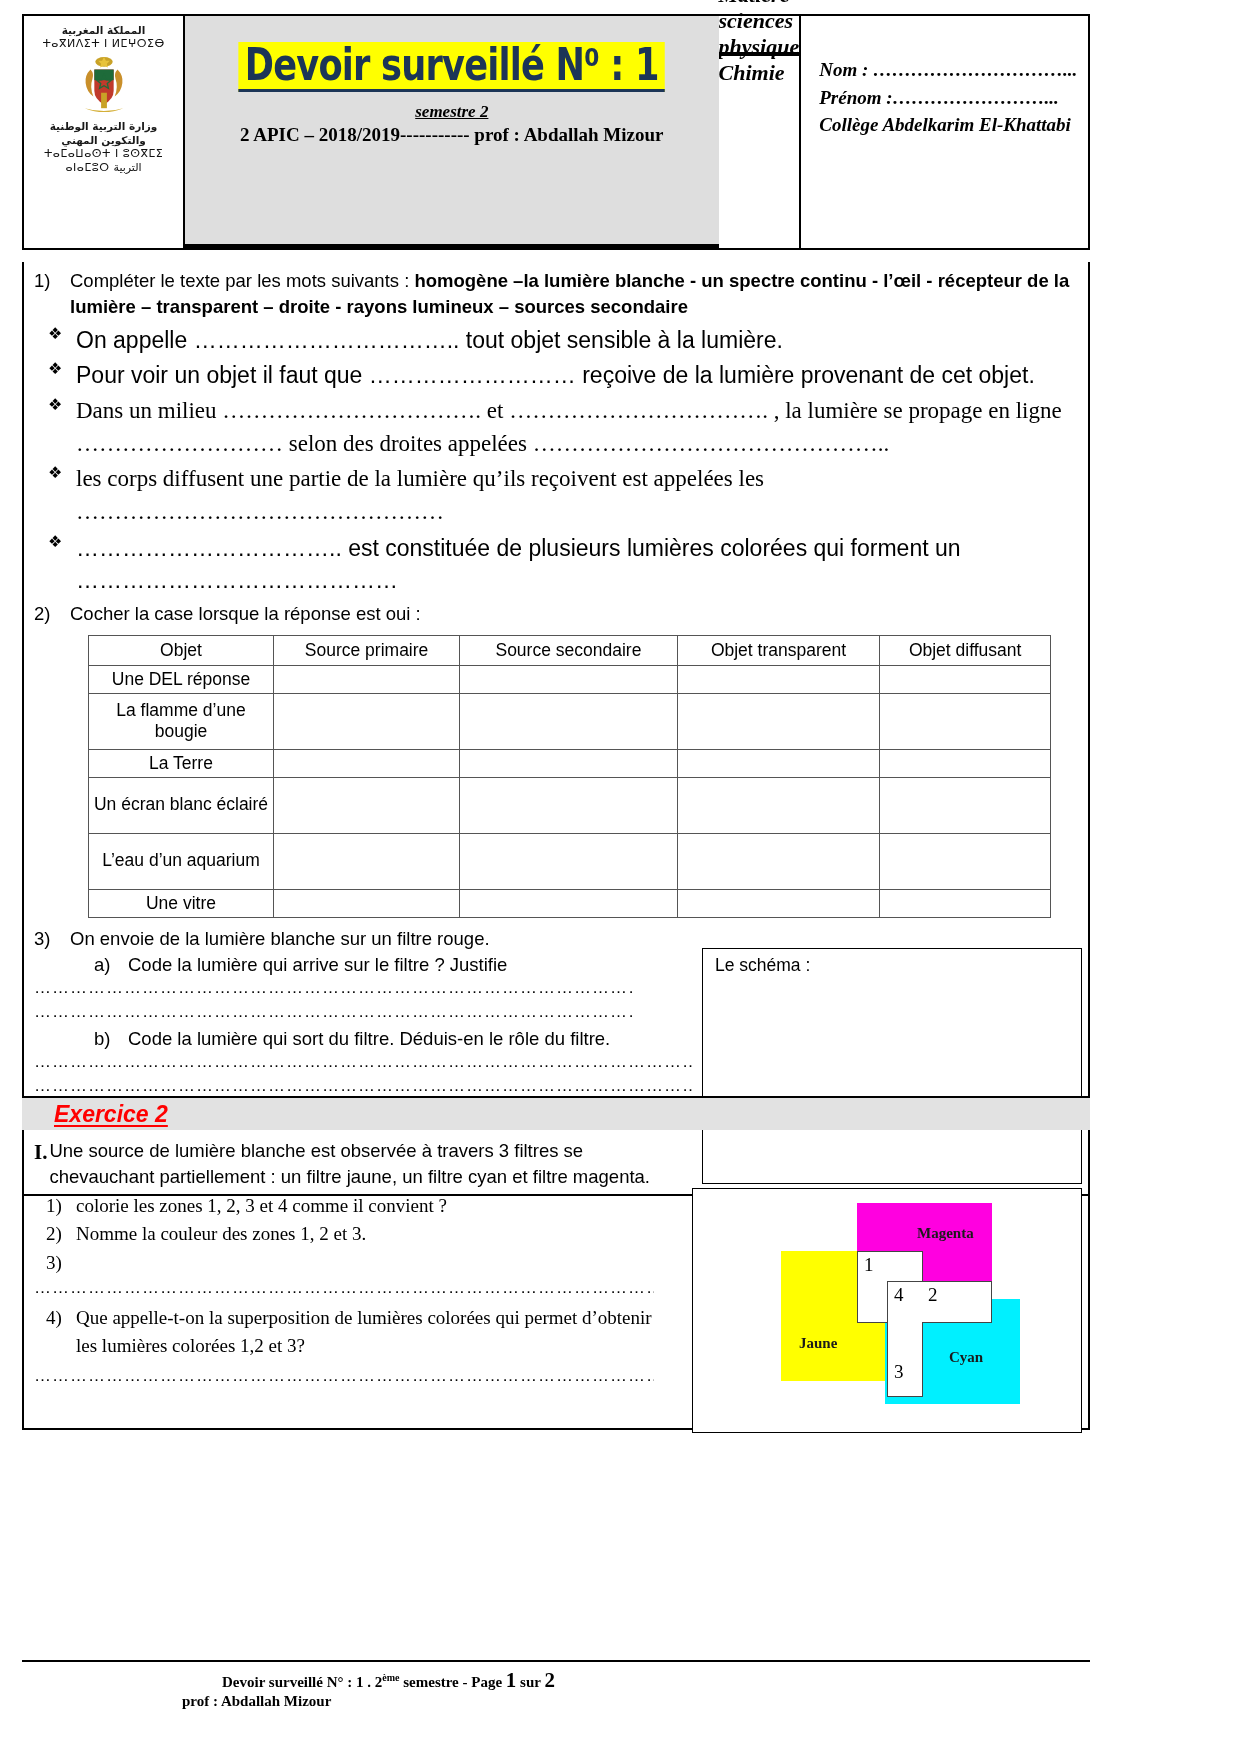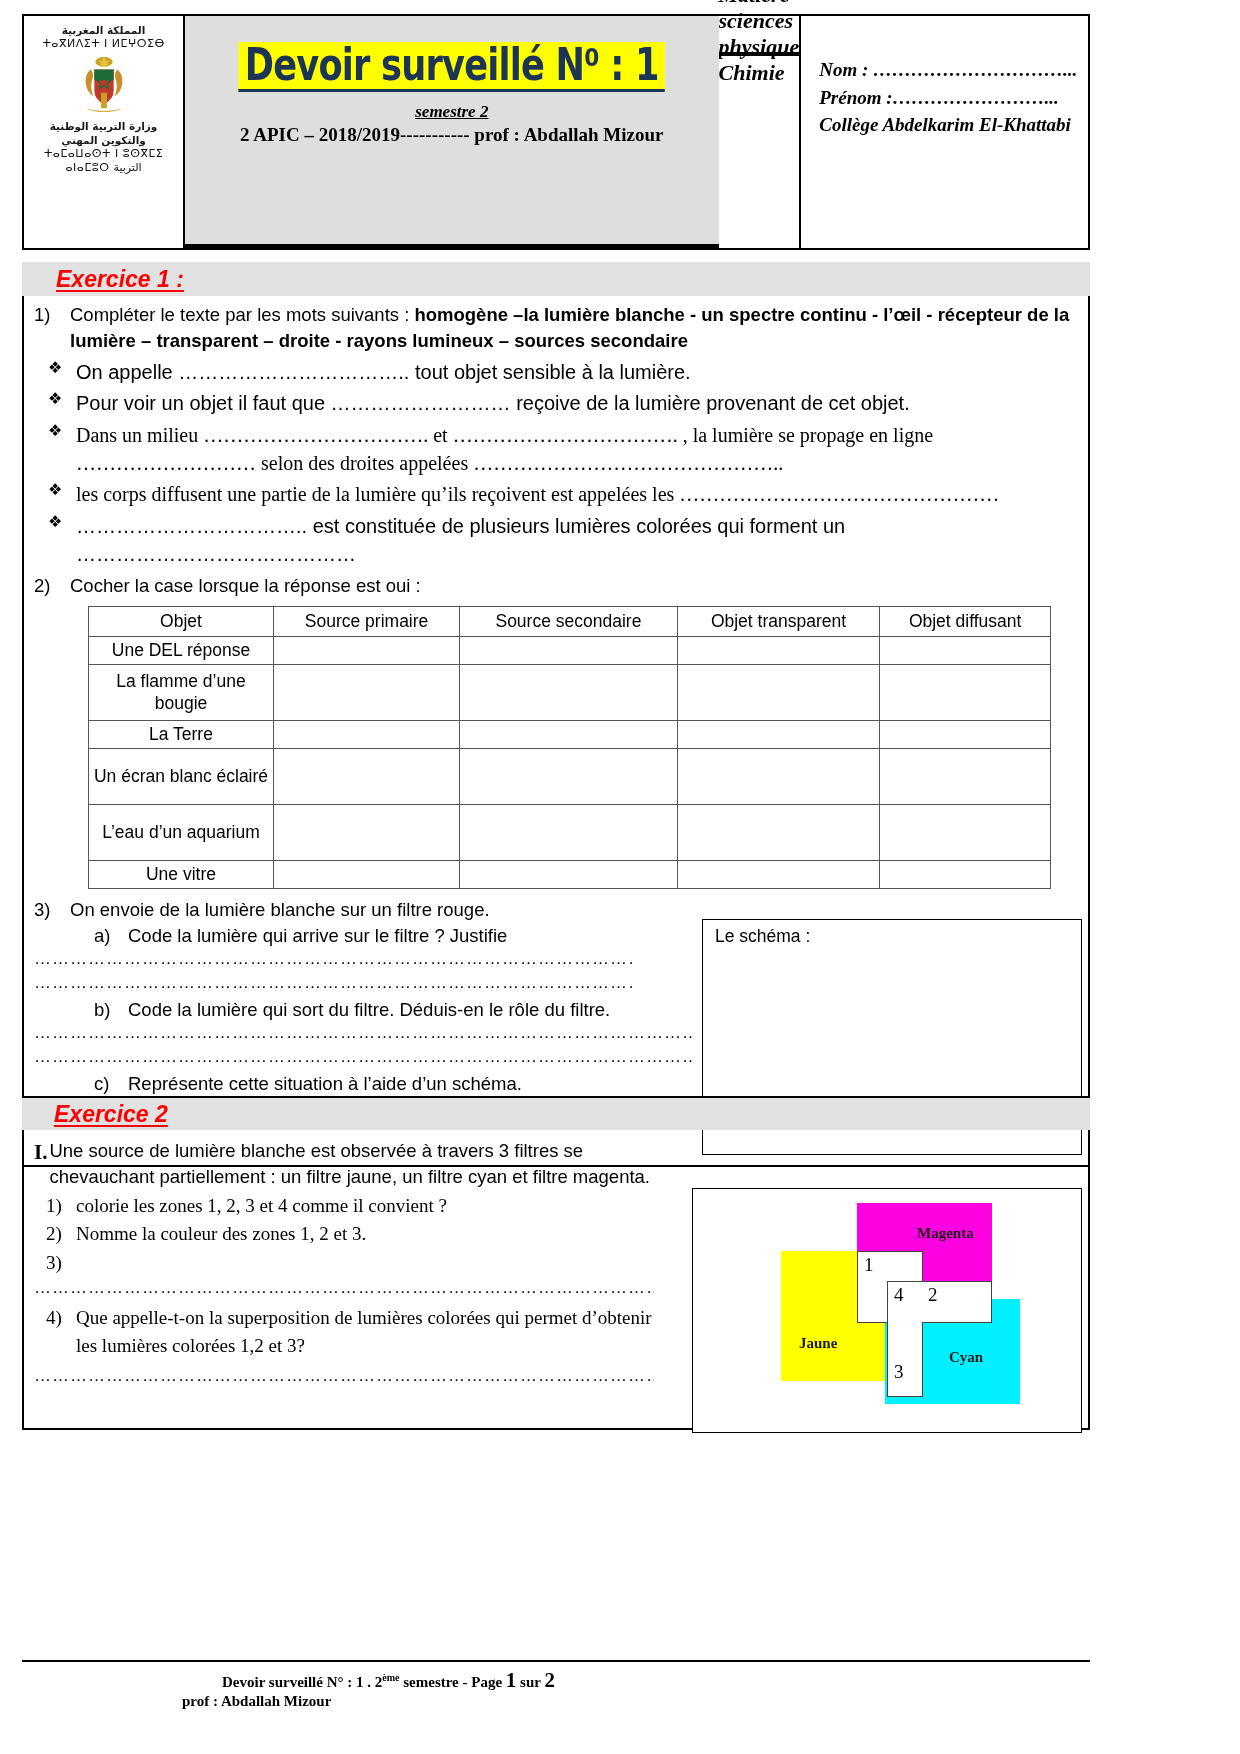--- a/index.html
+++ b/index.html
@@ -76,21 +76,21 @@
   
   .ex1-wrap { position:absolute; left:22px; top:262px; width:1068px; }
   .ex1-box { border-left:2px solid #000; border-right:2px solid #000; border-bottom:2px solid #000; padding:6px 10px 10px 10px; }
 
   .q-row { display:flex; font-size:18.5px; line-height:1.4; }
   .q-num { width:36px; flex:none; }
   .q-body { flex:1; }
   .bold { font-weight:bold; }
 
   ul.diamonds { list-style:none; margin:4px 0 0 0; padding:0; }
-  ul.diamonds > li { position:relative; padding-left:42px; margin-bottom:3px; font-size:20px; line-height:1.42; }
+  ul.diamonds > li { position:relative; padding-left:42px; margin-bottom:3px; font-size:23px; line-height:1.42; }
   ul.diamonds > li:before {
     content:"\2756"; position:absolute; left:14px; top:-1px; font-size:16px;
   }
   li.serif { font-family:"Liberation Serif", serif; font-size:19px; }
   .dots { letter-spacing:0.5px; }
 
   
   table.objets {
     border-collapse:collapse; margin:8px 0 0 54px; width:963px;
     font-size:17.5px;
@@ -179,23 +179,20 @@
     </div>
 
     <div class="hdr-right">
       <div>Nom :  …………………………...</div>
       <div>Prénom :……………………...</div>
       <div>Collège Abdelkarim El-Khattabi</div>
     </div>
   </div>
 
   <div class="ex1-wrap">
-    <div class="ex-banner">
-      <span>Exercice 1 :</span>
-    </div>
 
     <div class="ex1-box">
 
       <div class="q-row">
         <div class="q-num">1)</div>
         <div class="q-body">
           <span>Compléter le texte par les mots suivants  : </span><span class="bold">homogène –la lumière blanche -   un spectre continu -  l’œil - récepteur de la lumière – transparent – droite - rayons lumineux – sources secondaire</span>
         </div>
       </div>
 

